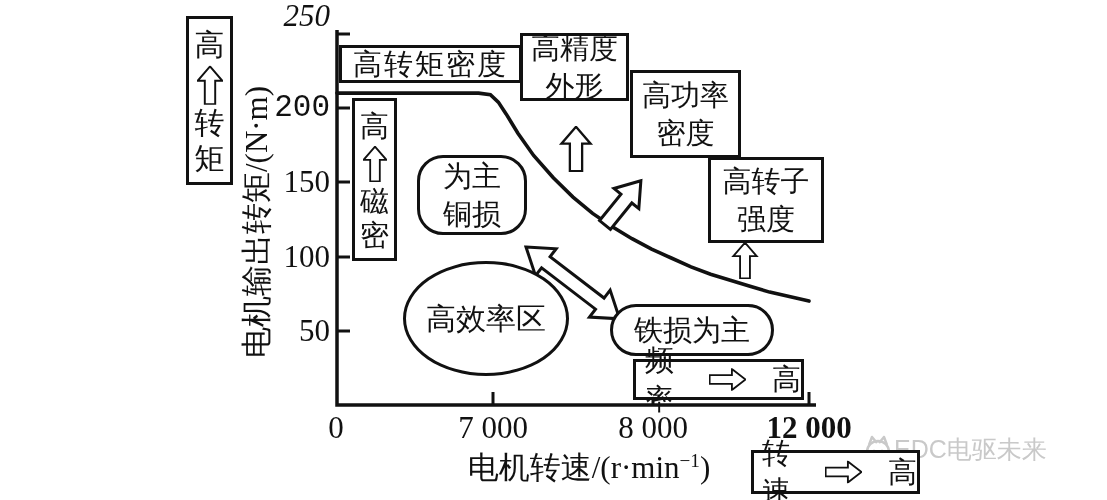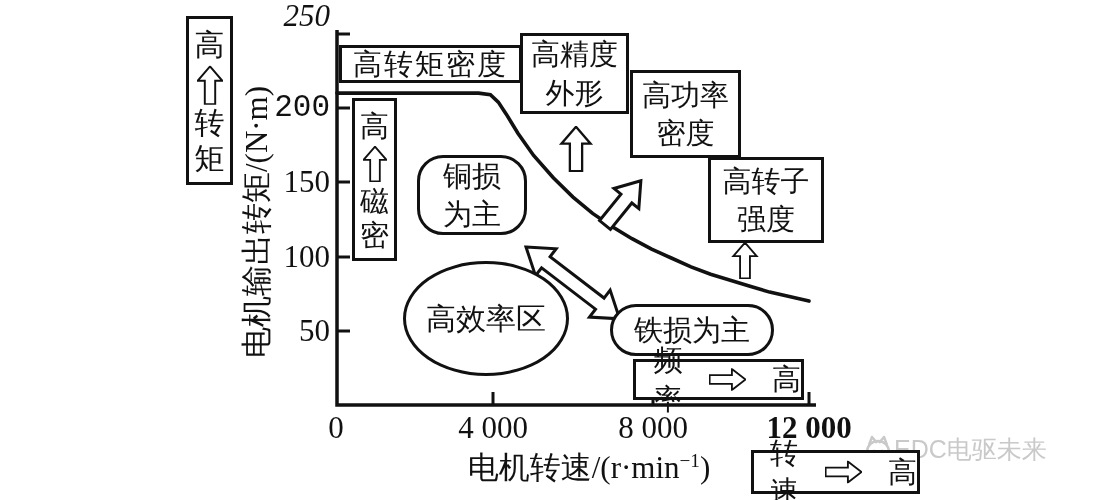--- a/index.html
+++ b/index.html
@@ -18,21 +18,21 @@
   .stack{display:block;width:1.08em;word-break:break-all;line-height:1.18;text-align:center;}
   .round{border-radius:26px;}
   .ellipse{border-radius:50%;font-size:30px;}
   .ticklab{position:absolute;font-size:31px;line-height:1;z-index:2;}
   .yt{width:80px;text-align:right;}
   .xt{width:130px;text-align:center;}
   .axis-label{position:absolute;font-size:31px;white-space:nowrap;z-index:2;}
   #ylab{transform:translate(-50%,-50%) rotate(-90deg);}
   #xlab{transform:translateX(-50%);}
   .arr-glyph{display:block;}
-  .hrow{gap:26px;text-align:right;}
+  .hrow{gap:26px;}
   #watermark{
     position:absolute;left:862px;top:433px;display:flex;align-items:center;
     color:#c9c9c9;font-size:25px;z-index:2;white-space:nowrap;
     font-family:"Liberation Sans","DejaVu Sans",sans-serif;
   }
   sup{font-size:0.62em;}
 </style>
 </head>
 <body>
 
@@ -79,21 +79,21 @@
     </g>
   </svg>
 
   <div class="ticklab yt" style="left:250px;top:0;font-style:italic;">250</div>
   <div class="ticklab yt" style="left:250px;top:92px;font-family:Liberation Mono, monospace;">200</div>
   <div class="ticklab yt" style="left:250px;top:166px;">150</div>
   <div class="ticklab yt" style="left:250px;top:241px;">100</div>
   <div class="ticklab yt" style="left:250px;top:315px;">50</div>
 
   <div class="ticklab xt" style="left:271px;top:412px;">0</div>
-  <div class="ticklab xt" style="left:428px;top:412px;">4 000</div>
+  <div class="ticklab xt" style="left:428px;top:412px;">7 000</div>
   <div class="ticklab xt" style="left:588px;top:412px;">8 000</div>
   <div class="ticklab xt" style="left:744px;top:412px;font-weight:bold;">12 000</div>
 
   <div id="ylab" class="axis-label" style="left:257px;top:222px;">电机输出转矩/(N·m)</div>
   <div id="xlab" class="axis-label" style="left:589px;top:447px;">
     <span>电机转速/(r·min</span><sup>−1</sup><span>)</span>
   </div>
 
   <div class="box vbox" style="left:186px;top:16px;width:47px;height:169px;font-size:30px;">
     <span>高</span>
@@ -106,38 +106,38 @@
   <div class="box" style="left:339px;top:45px;width:183px;height:38px;letter-spacing:2px;">高转矩密度</div>
 
   <div class="box vbox" style="left:352px;top:98px;width:45px;height:163px;font-size:29px;">
     <span>高</span>
     <svg class="arr-glyph" width="24" height="38" viewBox="0 0 40 60">
       <use href="#arrow-up" xlink:href="#arrow-up"></use>
       </svg>
     <span class="stack">磁密</span>
   </div>
 
-  <div class="box col" style="left:520px;top:33px;width:109px;height:81px;">
+  <div class="box col" style="left:520px;top:33px;width:109px;height:68px;">
     <div>高精度</div>
     <div>外形</div>
   </div>
 
   <div class="box col" style="left:630px;top:70px;width:111px;height:88px;">
     <div>高功率</div>
     <div>密度</div>
   </div>
 
   <div class="box col" style="left:708px;top:157px;width:116px;height:86px;">
     <div>高转子</div>
     <div>强度</div>
   </div>
 
   <div class="box col round" style="left:417px;top:155px;width:110px;height:80px;">
+    <div>为主</div>
     <div>铜损</div>
-    <div>为主</div>
   </div>
 
   <div class="box ellipse" style="left:403px;top:261px;width:166px;height:115px;">高效率区</div>
 
   <div class="box round" style="left:610px;top:304px;width:164px;height:52px;">铁损为主</div>
 
   <div class="box hrow" style="left:633px;top:359px;width:171px;height:41px;">
     <span>频率</span>
     <svg class="arr-glyph" width="46" height="27" viewBox="0 0 60 36">
       <use href="#arrow-right" xlink:href="#arrow-right"></use>

